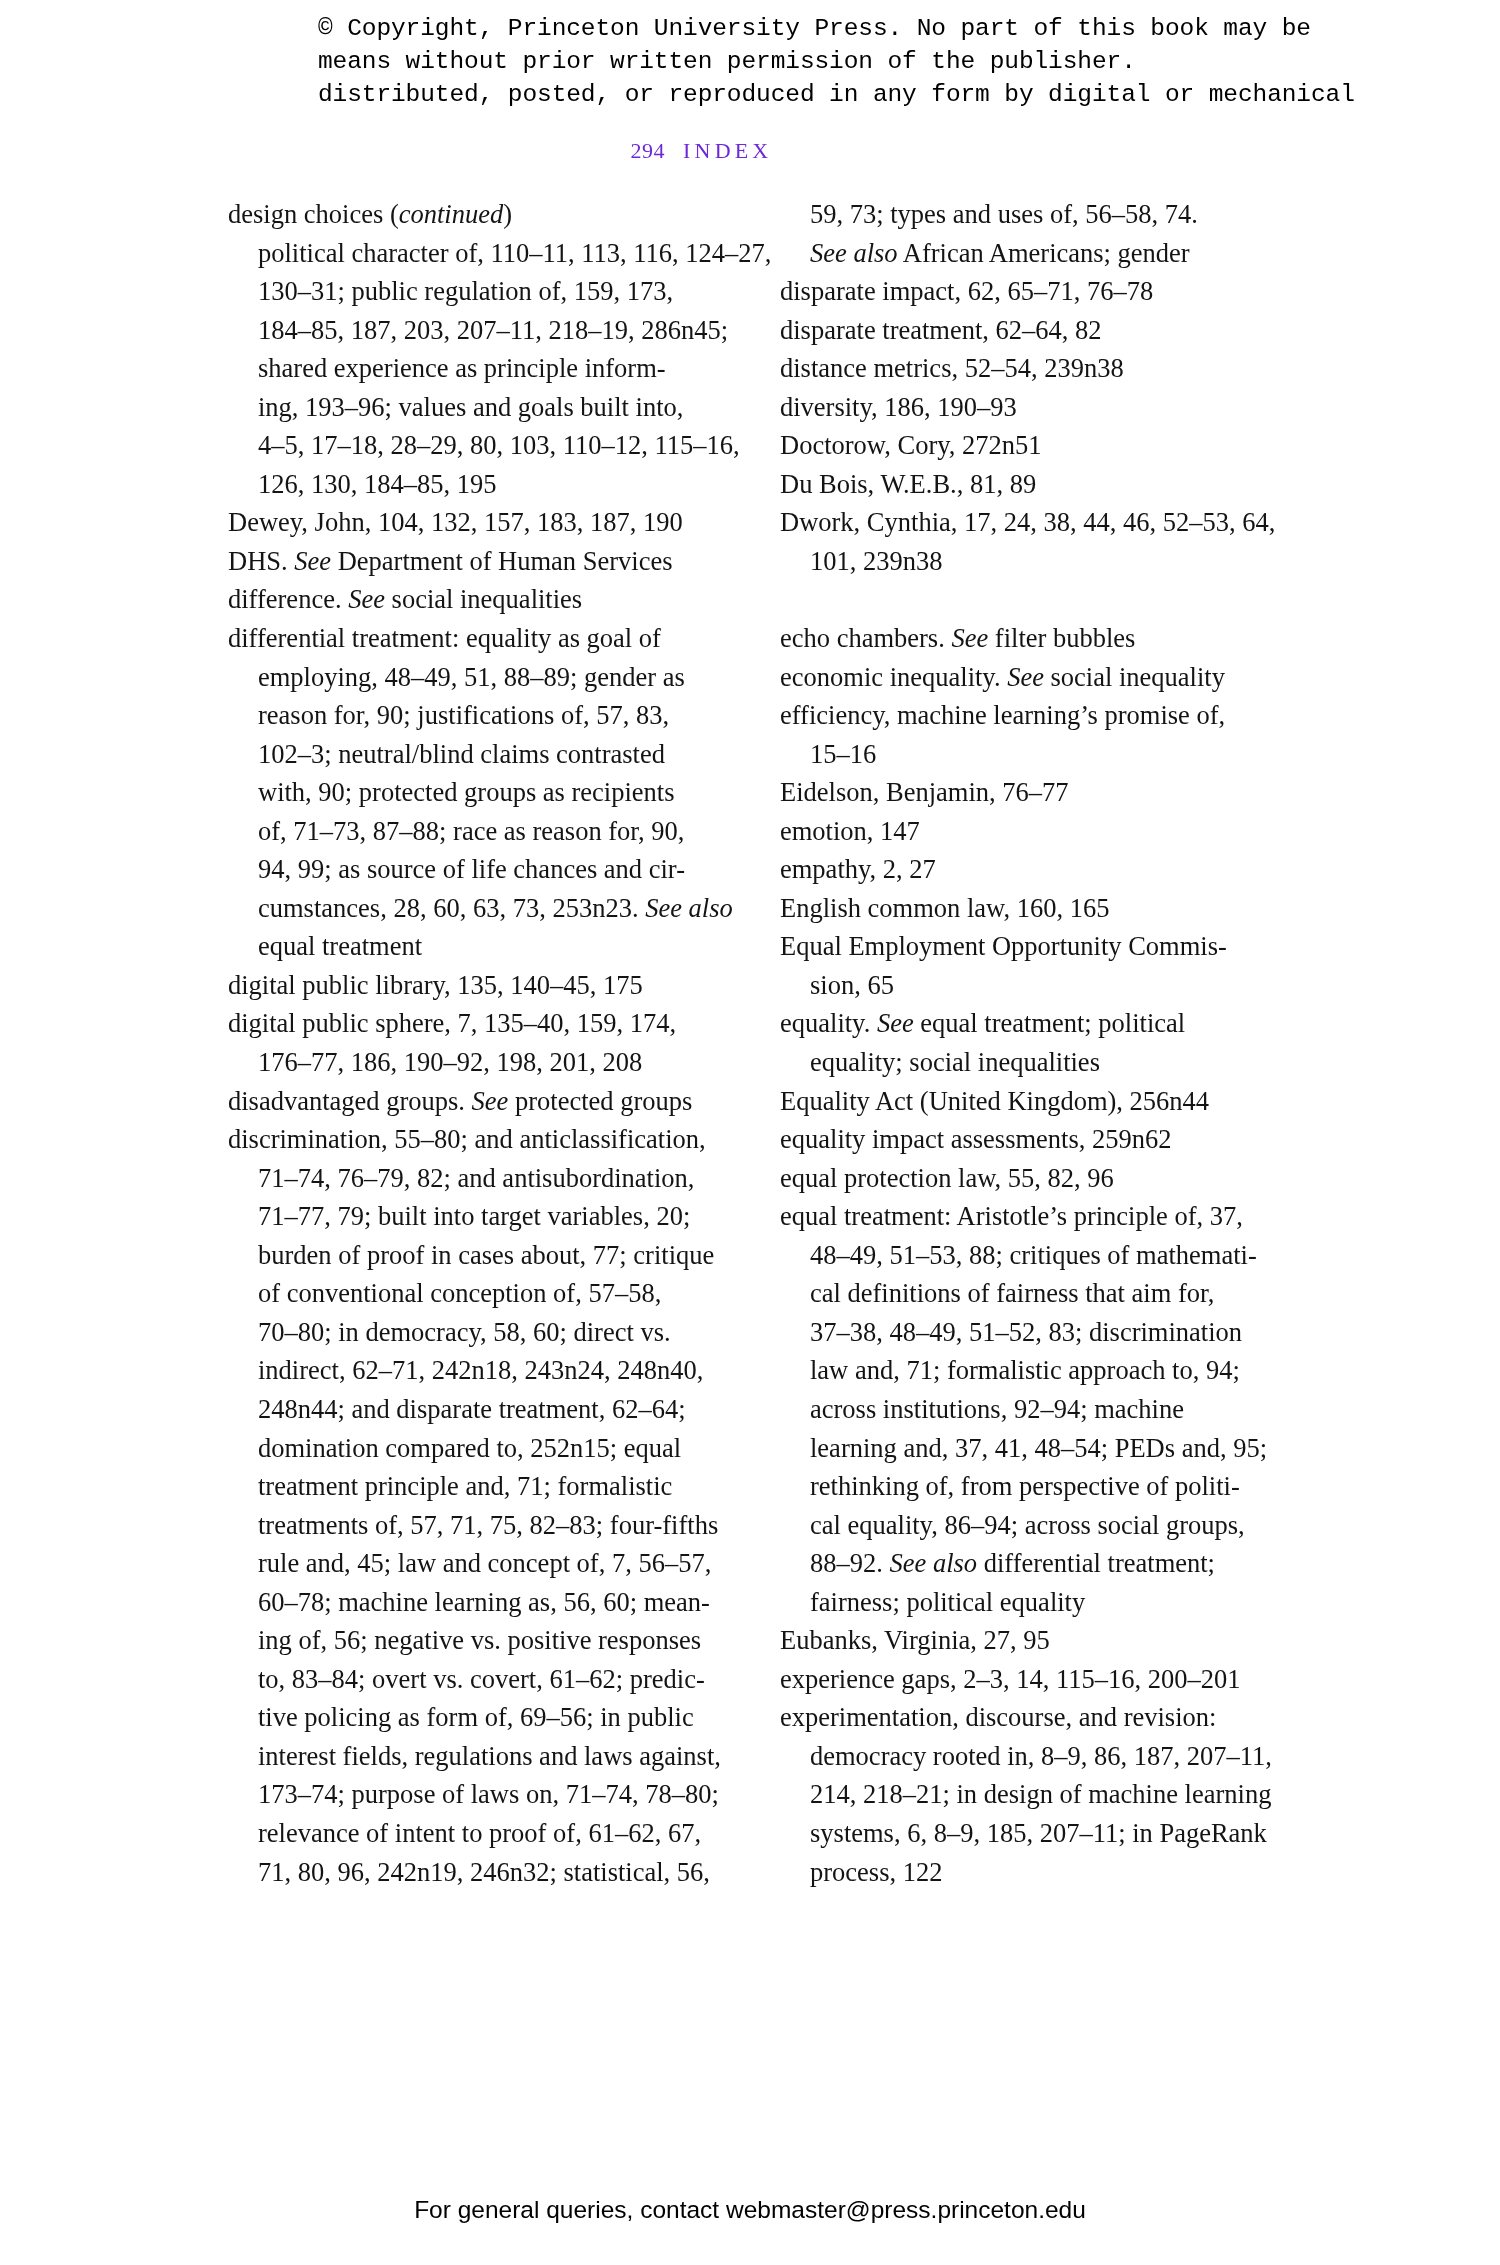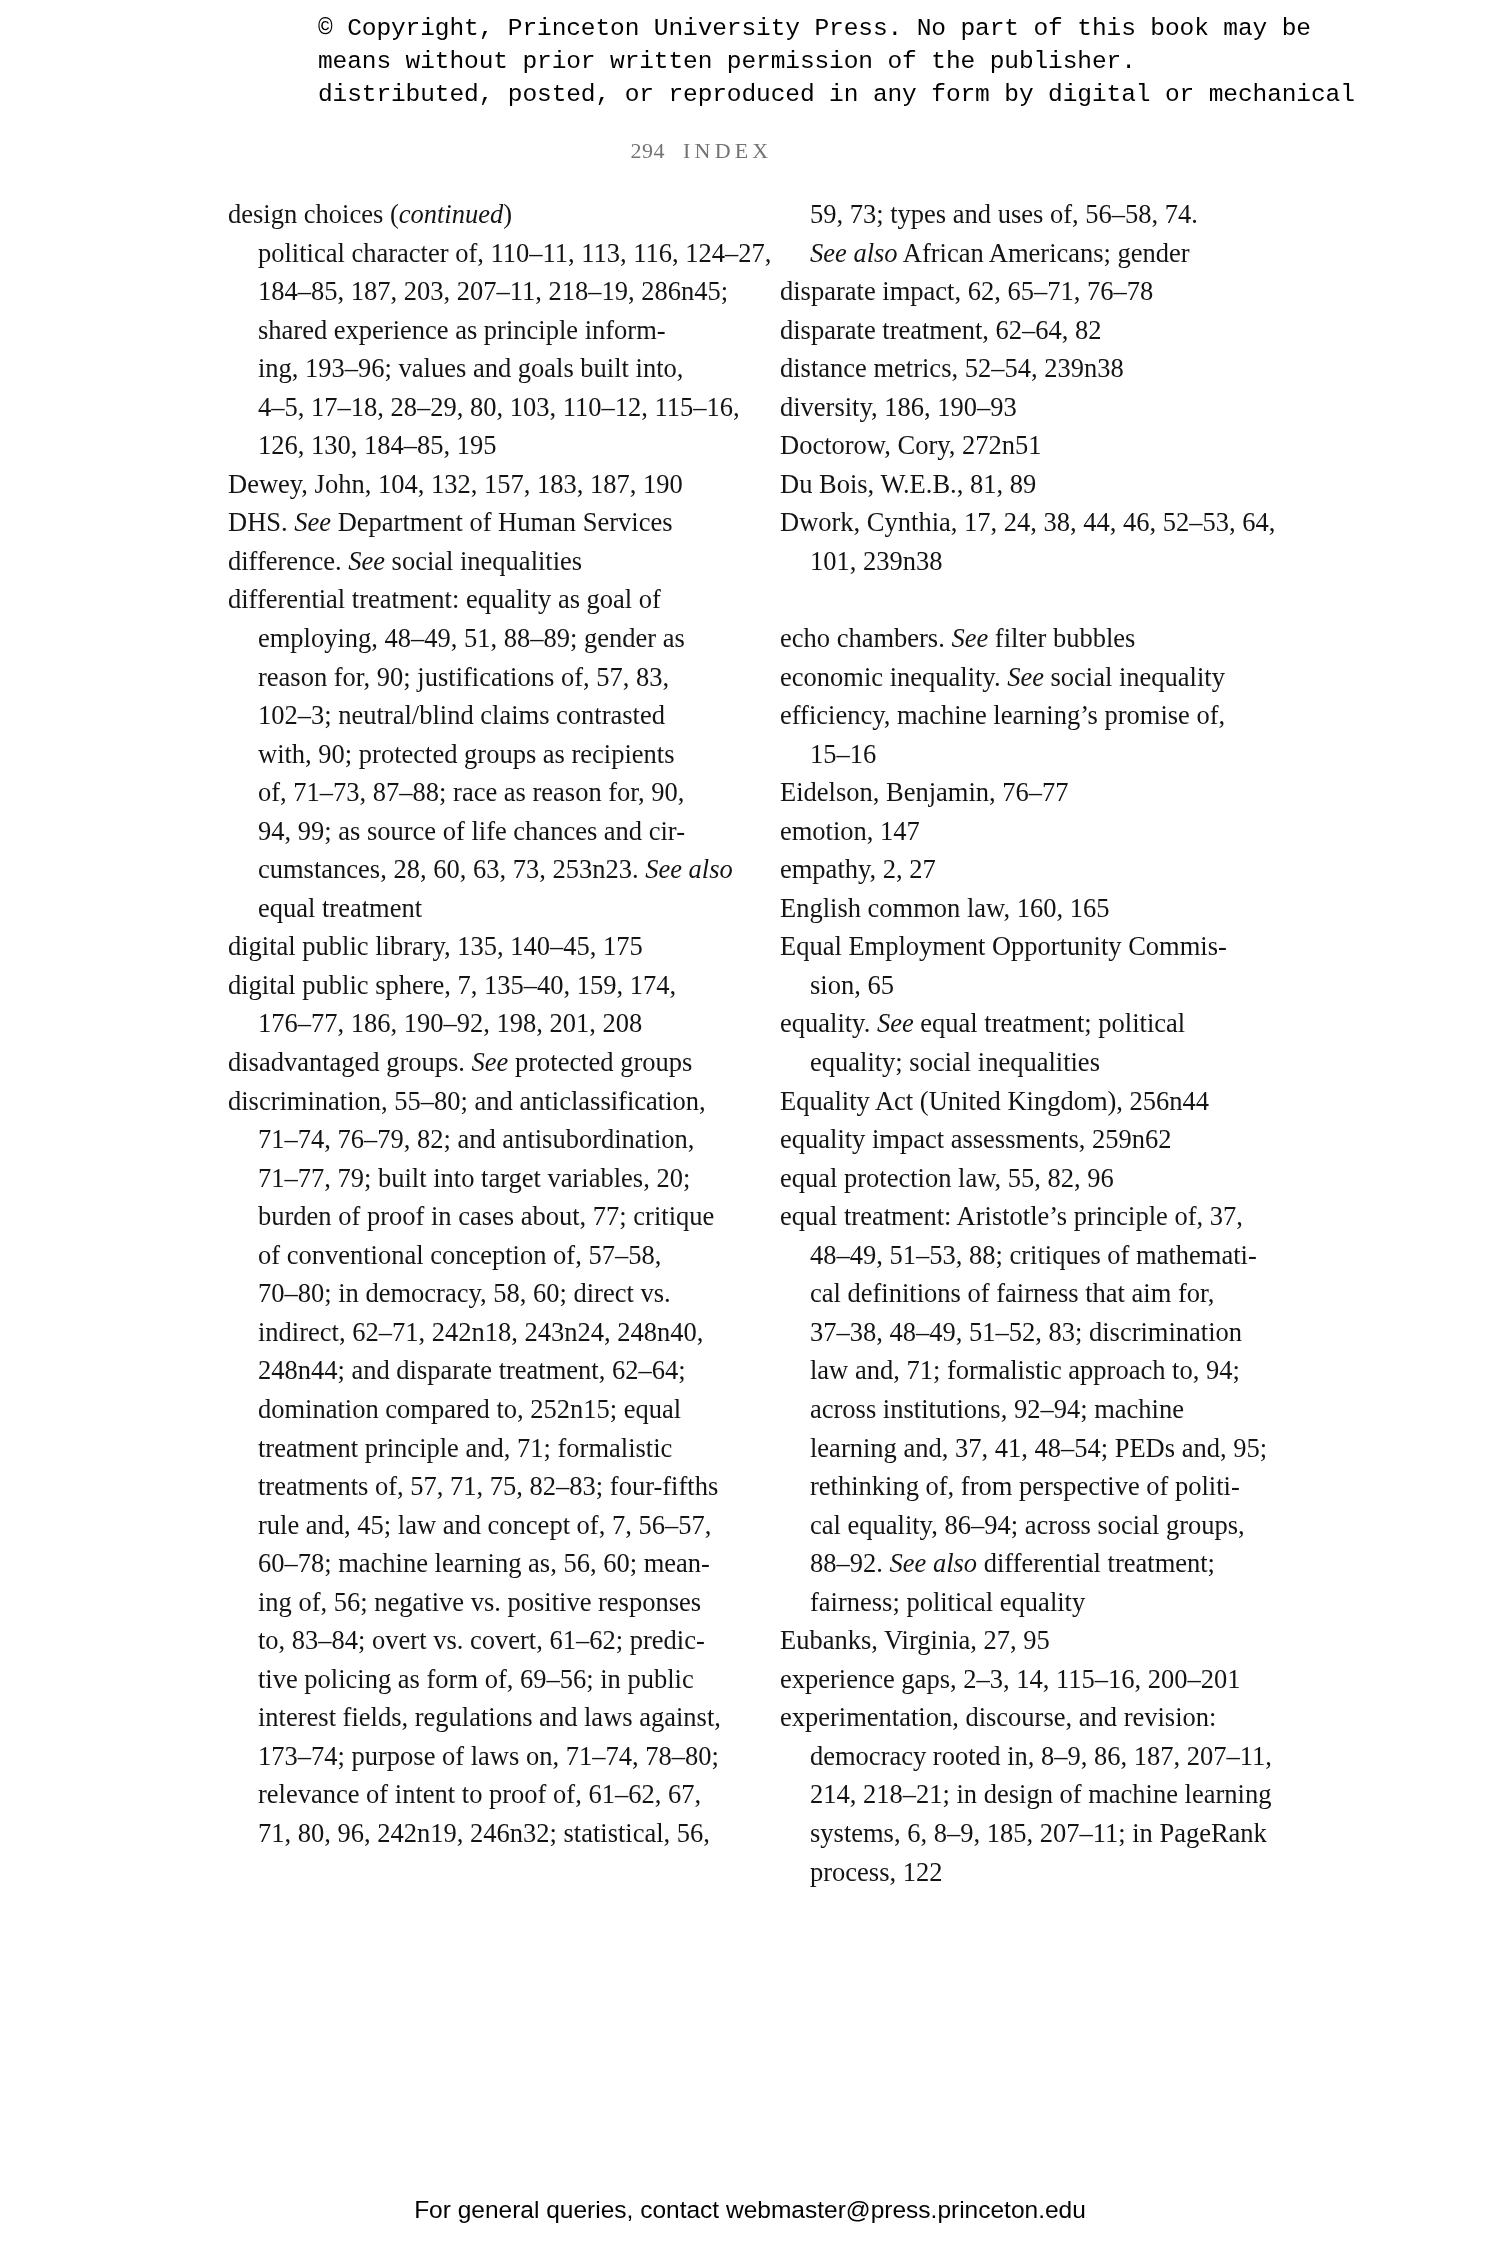--- a/index.html
+++ b/index.html
@@ -31,21 +31,21 @@
   .copyright-notice div { white-space: nowrap; }
 
   
   .running-head {
     position: absolute;
     left: 0;
     top: 138px;
     width: 1403px;
     text-align: center;
     font-size: 22px;
-    color: #737373;
+    color: #6d28d9;
   }
   .running-head .folio {
     letter-spacing: 0.5px;
   }
   .running-head .head-label {
     letter-spacing: 4.2px;
     margin-left: 18px;
   }
 
   
@@ -106,20 +106,21 @@
 </div>
 
 <div class="running-head">
   <span class="folio">294</span><span class="head-label">INDEX</span>
 </div>
 
 <div class="index-body">
   <div class="column column-left" id="col-left">
       <div class="entry flush"><span>design choices (</span><i>continued</i><span>)</span></div>
       <div class="entry indent1"><span>political character of, 110–11, 113, 116, 124–27,</span></div>
+      <div class="entry indent1"><span>130–31; public regulation of, 159, 173,</span></div>
       <div class="entry indent1"><span>184–85, 187, 203, 207–11, 218–19, 286n45;</span></div>
       <div class="entry indent1"><span>shared experience as principle inform-</span></div>
       <div class="entry indent1"><span>ing, 193–96; values and goals built into,</span></div>
       <div class="entry indent1"><span>4–5, 17–18, 28–29, 80, 103, 110–12, 115–16,</span></div>
       <div class="entry indent1"><span>126, 130, 184–85, 195</span></div>
       <div class="entry flush"><span>Dewey, John, 104, 132, 157, 183, 187, 190</span></div>
       <div class="entry flush"><span>DHS. </span><i>See</i><span> Department of Human Services</span></div>
       <div class="entry flush"><span>difference. </span><i>See</i><span> social inequalities</span></div>
       <div class="entry flush"><span>differential treatment: equality as goal of</span></div>
       <div class="entry indent1"><span>employing, 48–49, 51, 88–89; gender as</span></div>

